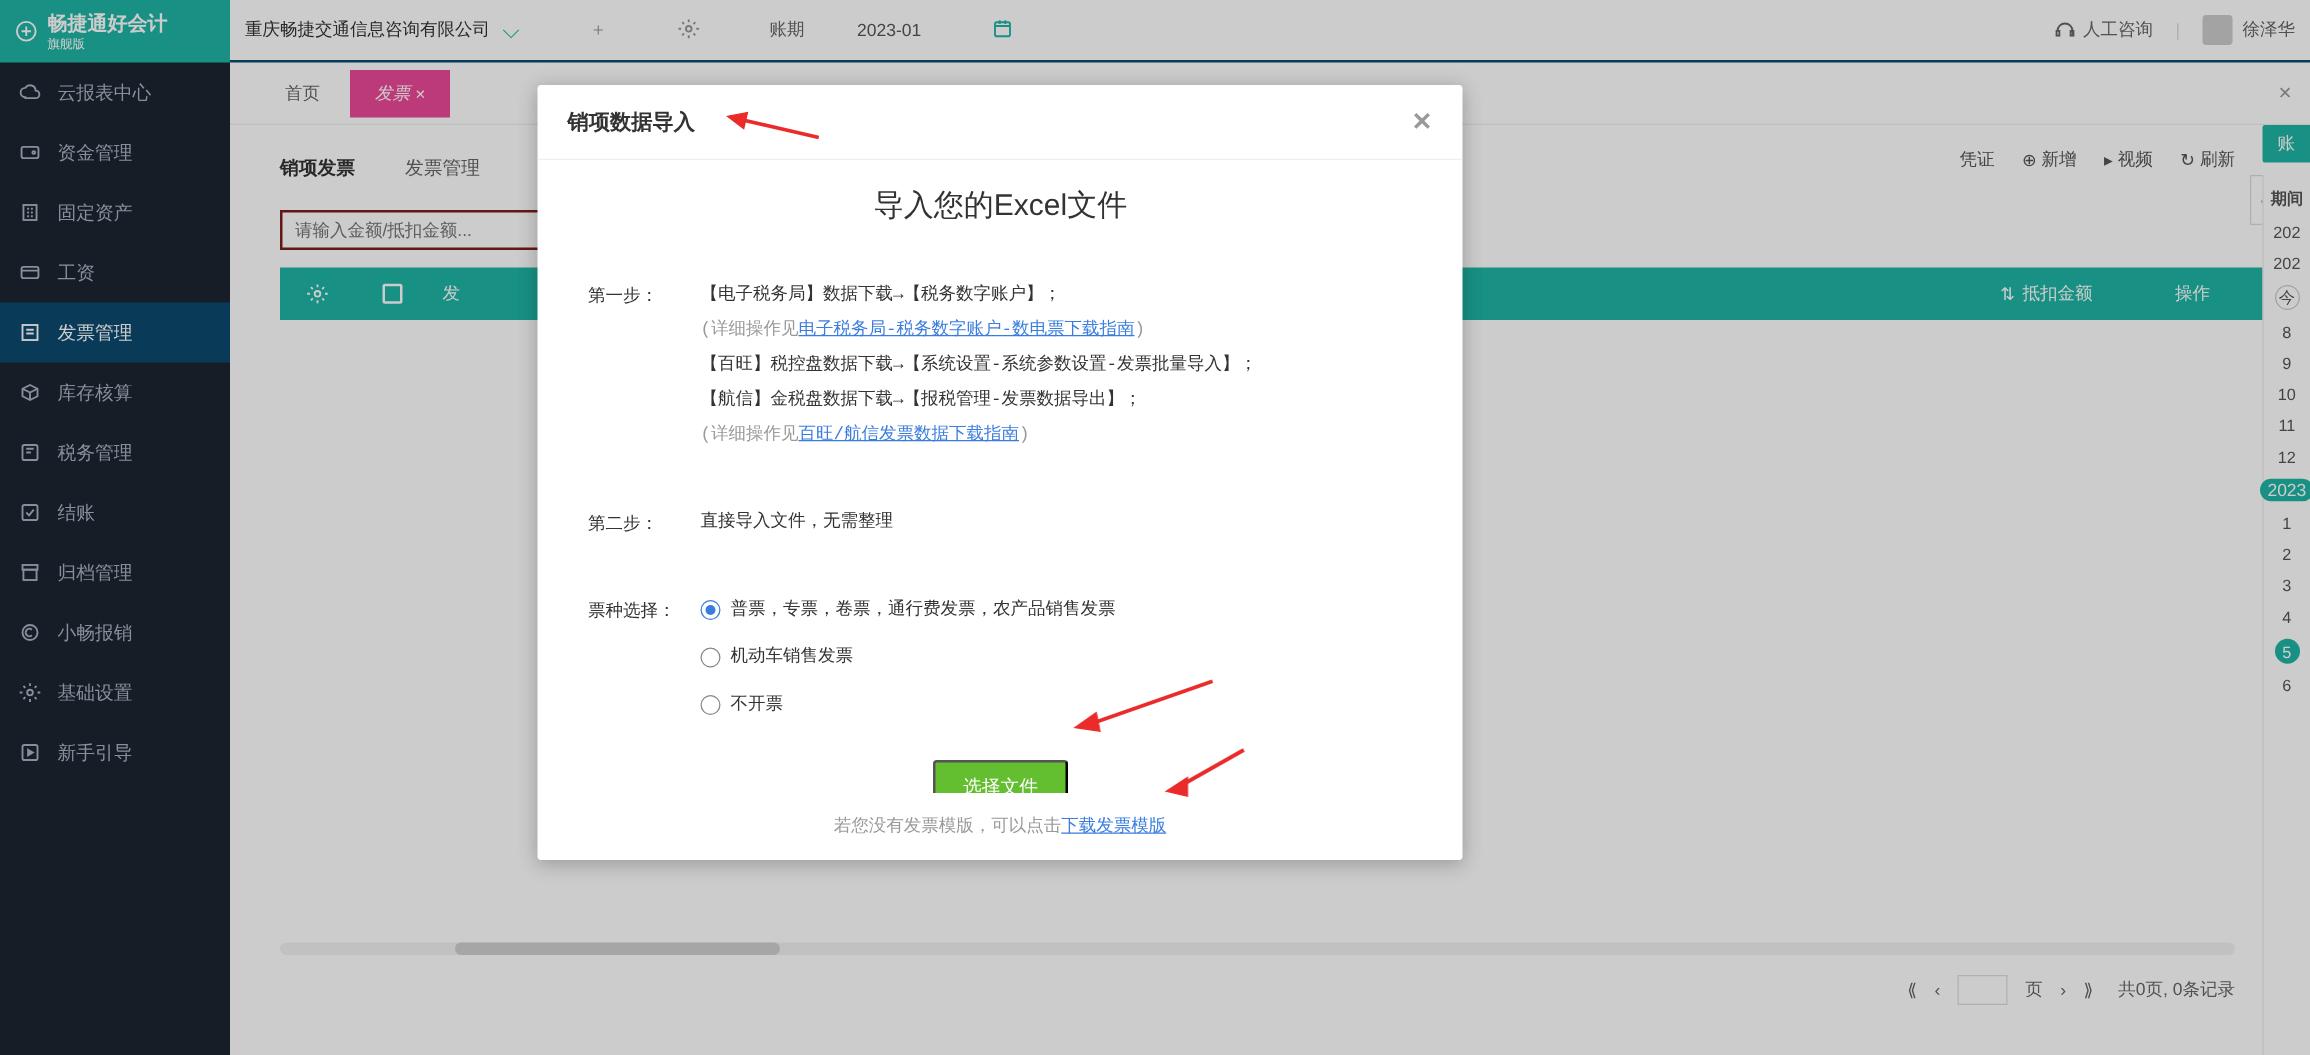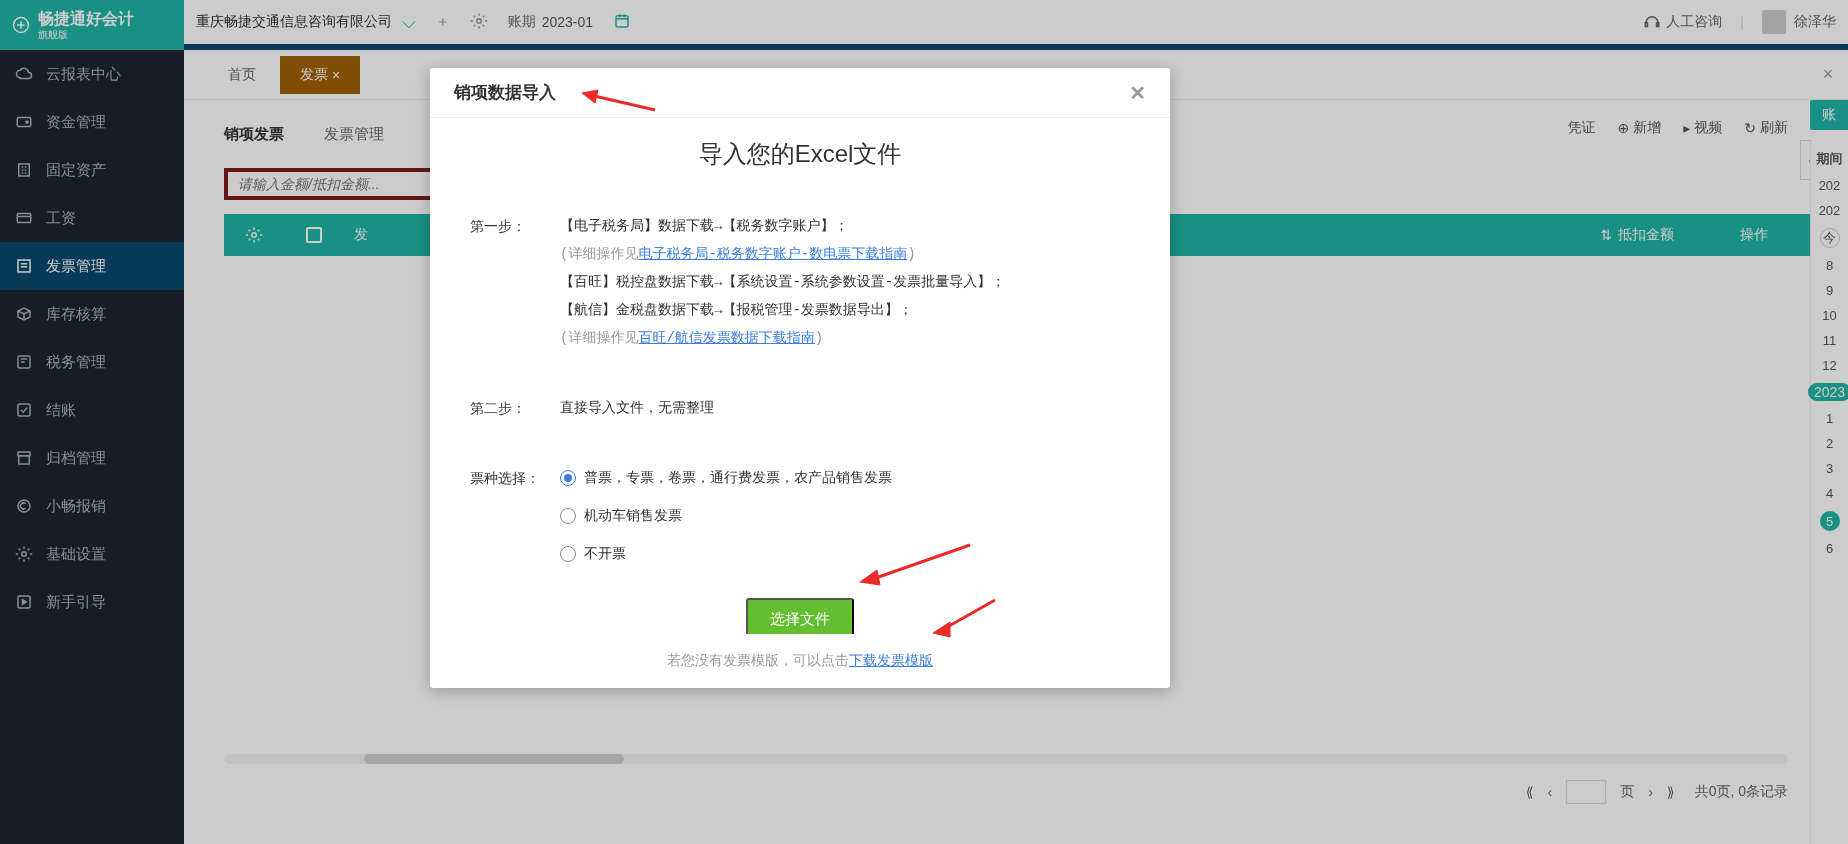--- a/index.html
+++ b/index.html
@@ -7,45 +7,45 @@
 
     
     .sidebar { position: absolute; left: 0; top: 0; width: 184px; height: 844px; background: #1c2530; color: #a8b3c2; }
     .logo-area { height: 50px; background: #1fb5a5; color: #fff; display: flex; align-items: center; padding-left: 12px; font-size: 16px; font-weight: bold; }
     .logo-sub { font-size: 10px; display: block; margin-top: -2px; font-weight: normal;}
     .sidebar-item { display: flex; align-items: center; height: 48px; padding-left: 14px; gap: 12px; cursor: pointer; font-size: 15px; }
     .sidebar-item.active { background: #0c4a6e; color: #fff; }
     .sidebar-icon { width: 20px; display: flex; align-items: center; justify-content: center; }
 
     
-    .topbar { position: absolute; left: 184px; top: 0; right: 0; height: 50px; border-bottom: 6px solid #0c4a6e; display: flex; align-items: center; padding: 0 12px; }
+    .topbar { position: absolute; left: 184px; top: 0; right: 0; height: 50px; border-bottom: 2px solid #0c4a6e; display: flex; align-items: center; padding: 0 12px; gap: 36px; }
     .company-select { display: flex; align-items: center; gap: 10px; color: #333; }
     .company-select .chevron { color: #1fb5a5; font-size: 18px; }
     .topbar-icon { margin-left: 20px; color: #999; cursor: pointer; }
     .period-label { margin-left: 20px; color: #666; }
     .period-value { color: #555; margin-left: 6px; }
     .topbar-right { margin-left: auto; display: flex; align-items: center; gap: 18px; color: #666; }
     .user-avatar { width: 24px; height: 24px; background: #ccc; border-radius: 3px; display: inline-block; }
 
     
     .tabs { position: absolute; left: 184px; top: 50px; right: 0; height: 50px; border-bottom: 1px solid #eee; padding-left: 24px; display: flex; align-items: center; gap: 4px; }
     .tab { height: 38px; padding: 0 20px; display: flex; align-items: center; color: #666; cursor: pointer; }
-    .tab.active { background: #a16207; color: #fff; }
+    .tab.active { background: #ec4899; color: #fff; font-style: italic; }
     .close-x { margin-left: 4px; }
     .tab-global-close { margin-left: auto; width: 40px; height: 40px; display: flex; align-items: center; justify-content: center; color: #999; font-size: 18px;}
 
     
     .main { position: absolute; left: 200px; top: 115px; right:  0; bottom: 0; padding: 10px 24px 0 24px; background: #fff; }
     .subtabs { display: flex; gap: 40px; font-size: 15px; }
     .subtab { font-weight: bold; color: #333; cursor: pointer; }
     .subtab.inactive { font-weight: normal; color: #666; }
     .toolbar-right { position: absolute; right: 60px; top: 4px; display: flex; gap: 22px; align-items: center; color: #555;}
     .toolbar-item { display: flex; align-items: center; gap: 4px; cursor: pointer; }
     .search-row { margin-top: 24px; display: flex; gap: 12px; align-items: center;}
-    .search-input { width: 320px; height: 32px; border: 4px solid #7f1d1d; padding: 0 10px; color: #999; font-size: 14px; font-style: italic;}
+    .search-input { width: 320px; height: 32px; border: 2px solid #7f1d1d; padding: 0 10px; color: #999; font-size: 14px;}
     .table-head { margin-top: 14px; background: #1fb5a5; height: 42px; display: flex; align-items: center; color: #fff; }
     .th { padding: 0 10px; display: flex; align-items: center; gap: 6px; }
     .th-gear { width: 60px; justify-content: center; }
     .th-check { width: 60px; justify-content: center; }
     .th-last { margin-left: auto; }
     .th-op { width: 140px; justify-content: center; }
     .checkbox-box { width: 16px; height: 16px; border: 2px solid #fff; border-radius: 2px; }
     
     
     .right-panel { position: absolute; right: 0; top: 140px; width: 38px; bottom: 0; background: #fff; border-left: 1px solid #eee; display: flex; flex-direction: column; align-items: center; gap: 10px; padding-top: 10px; font-size: 13px; color: #555;}
@@ -60,21 +60,21 @@
     
     .pager { position: absolute; bottom: 40px; right: 60px; display: flex; align-items: center; gap: 20px; color: #666; }
     .pager-ctrl { display: flex; gap: 14px; align-items: center;}
     .pager-input { width: 40px; height: 24px; border: 1px solid #ddd; text-align: center;}
     .scrollbar-track { position: absolute; bottom: 80px; left: 24px; right: 60px; height: 10px; background: #f2f2f2; border-radius: 6px;}
     .scrollbar-thumb { position: absolute; left: 140px; width: 260px; height: 10px; background: #d0d0d0; border-radius: 6px;}
 
     
     .mask { position: absolute; inset: 0; background: rgba(0,0,0,0.2);}
     .modal { position: absolute; left: 430px; top: 68px; width: 740px; height: 620px; background: #fff; border-radius: 3px; box-shadow: 0 3px 15px rgba(0,0,0,0.25); display: flex; flex-direction: column;}
-    .modal-header { height: 50px; border-bottom: 1px solid #eee; display: flex; align-items: center; padding: 0 24px; font-size: 17px; font-weight: bold; color: #333; text-align: center; }
+    .modal-header { height: 60px; border-bottom: 1px solid #eee; display: flex; align-items: center; padding: 0 24px; font-size: 17px; font-weight: bold; color: #333; text-align: center; }
     .modal-close { margin-left: auto; font-size: 20px; color: #999; cursor: pointer;}
     .modal-body { padding: 20px 40px 0 40px; flex: 1; overflow: auto; }
     .modal-title { text-align: center; font-size: 24px; color: #333; margin-bottom: 20px;}
     .step-row { display: flex; margin-bottom: 10px; line-height: 2; margin-top: 42px;}
     .step-label { width: 90px; }
     .step-content { flex: 1; font-family: Liberation Mono, monospace; }
     .hint { color: #999; }
     .link { color: #3b7dde; cursor: pointer; text-decoration: underline;}
     .radio-row { display: flex; align-items: center; gap: 8px; margin-bottom: 10px; }
     .radio { width: 16px; height: 16px; border: 1px solid #888; border-radius: 50%; display: flex; align-items: center; justify-content: center;}

